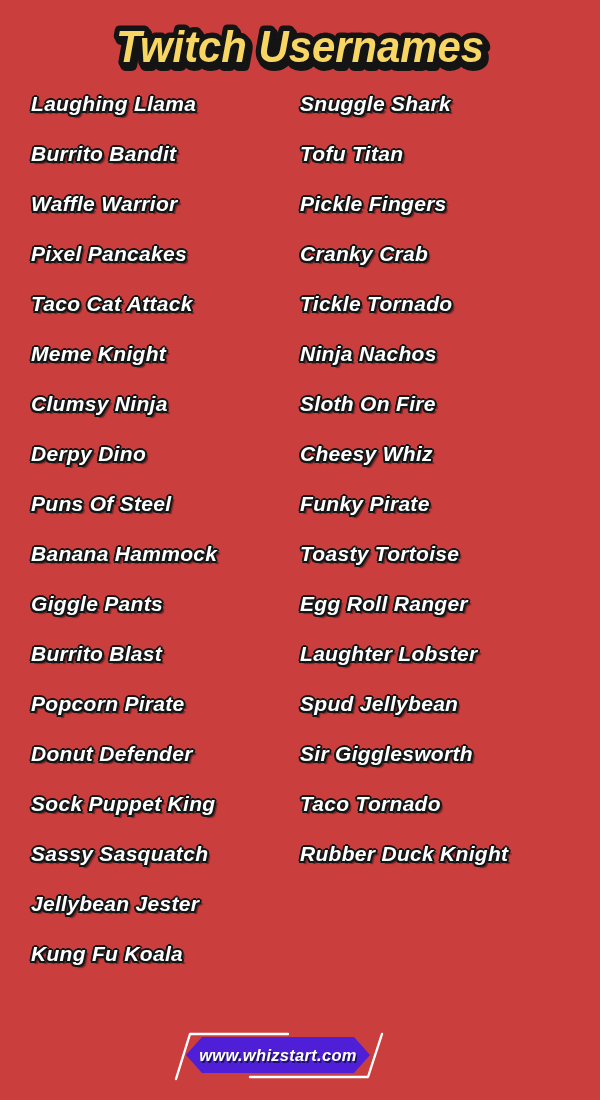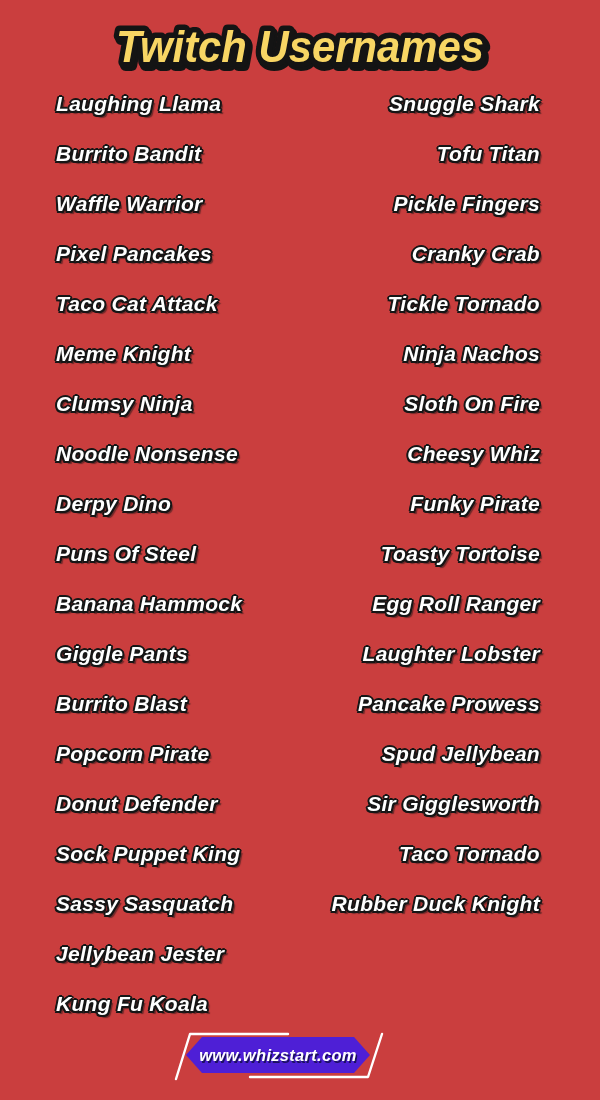--- a/index.html
+++ b/index.html
@@ -47,22 +47,22 @@
     color: #ffffff;
     font: italic 700 21px/50px "Liberation Sans", sans-serif;
     letter-spacing: 0.3px;
     white-space: nowrap;
     text-shadow:
       2px 0 0 #161616, -2px 0 0 #161616, 0 2px 0 #161616, 0 -2px 0 #161616,
       1.5px 1.5px 0 #161616, -1.5px 1.5px 0 #161616,
       1.5px -1.5px 0 #161616, -1.5px -1.5px 0 #161616,
       3px 3px 1px rgba(20,20,20,0.5);
   }
-  .col-left .username-item  { text-align: left;  padding-left: 56px; }
-  .col-right .username-item { text-align: right; padding-right: 60px; }
+  .col-left .username-item  { text-align: left;  padding-left: 31px; }
+  .col-right .username-item { text-align: left; padding-right: 60px; }
 
   
   .footer-area {
     position: absolute;
     top: 1012px; left: 0;
     width: 556px;
     display: flex;
     justify-content: center;
   }
   .badge-svg { width: 280px; height: 56px; }
@@ -90,21 +90,20 @@
 
   <div class="list-area">
     <div class="col col-left">
         <div class="username-item">Laughing Llama</div>
         <div class="username-item">Burrito Bandit</div>
         <div class="username-item">Waffle Warrior</div>
         <div class="username-item">Pixel Pancakes</div>
         <div class="username-item">Taco Cat Attack</div>
         <div class="username-item">Meme Knight</div>
         <div class="username-item">Clumsy Ninja</div>
-        <div class="username-item">Noodle Nonsense</div>
         <div class="username-item">Derpy Dino</div>
         <div class="username-item">Puns Of Steel</div>
         <div class="username-item">Banana Hammock</div>
         <div class="username-item">Giggle Pants</div>
         <div class="username-item">Burrito Blast</div>
         <div class="username-item">Popcorn Pirate</div>
         <div class="username-item">Donut Defender</div>
         <div class="username-item">Sock Puppet King</div>
         <div class="username-item">Sassy Sasquatch</div>
         <div class="username-item">Jellybean Jester</div>
@@ -116,21 +115,20 @@
         <div class="username-item">Pickle Fingers</div>
         <div class="username-item">Cranky Crab</div>
         <div class="username-item">Tickle Tornado</div>
         <div class="username-item">Ninja Nachos</div>
         <div class="username-item">Sloth On Fire</div>
         <div class="username-item">Cheesy Whiz</div>
         <div class="username-item">Funky Pirate</div>
         <div class="username-item">Toasty Tortoise</div>
         <div class="username-item">Egg Roll Ranger</div>
         <div class="username-item">Laughter Lobster</div>
-        <div class="username-item">Pancake Prowess</div>
         <div class="username-item">Spud Jellybean</div>
         <div class="username-item">Sir Gigglesworth</div>
         <div class="username-item">Taco Tornado</div>
         <div class="username-item">Rubber Duck Knight</div>
       </div>
   </div>
 
   <div class="footer-area">
     <svg class="badge-svg" viewBox="0 0 280 56">
       <polygon class="badge-hex" points="48,28 64,10 216,10 232,28 216,46 64,46"></polygon>

